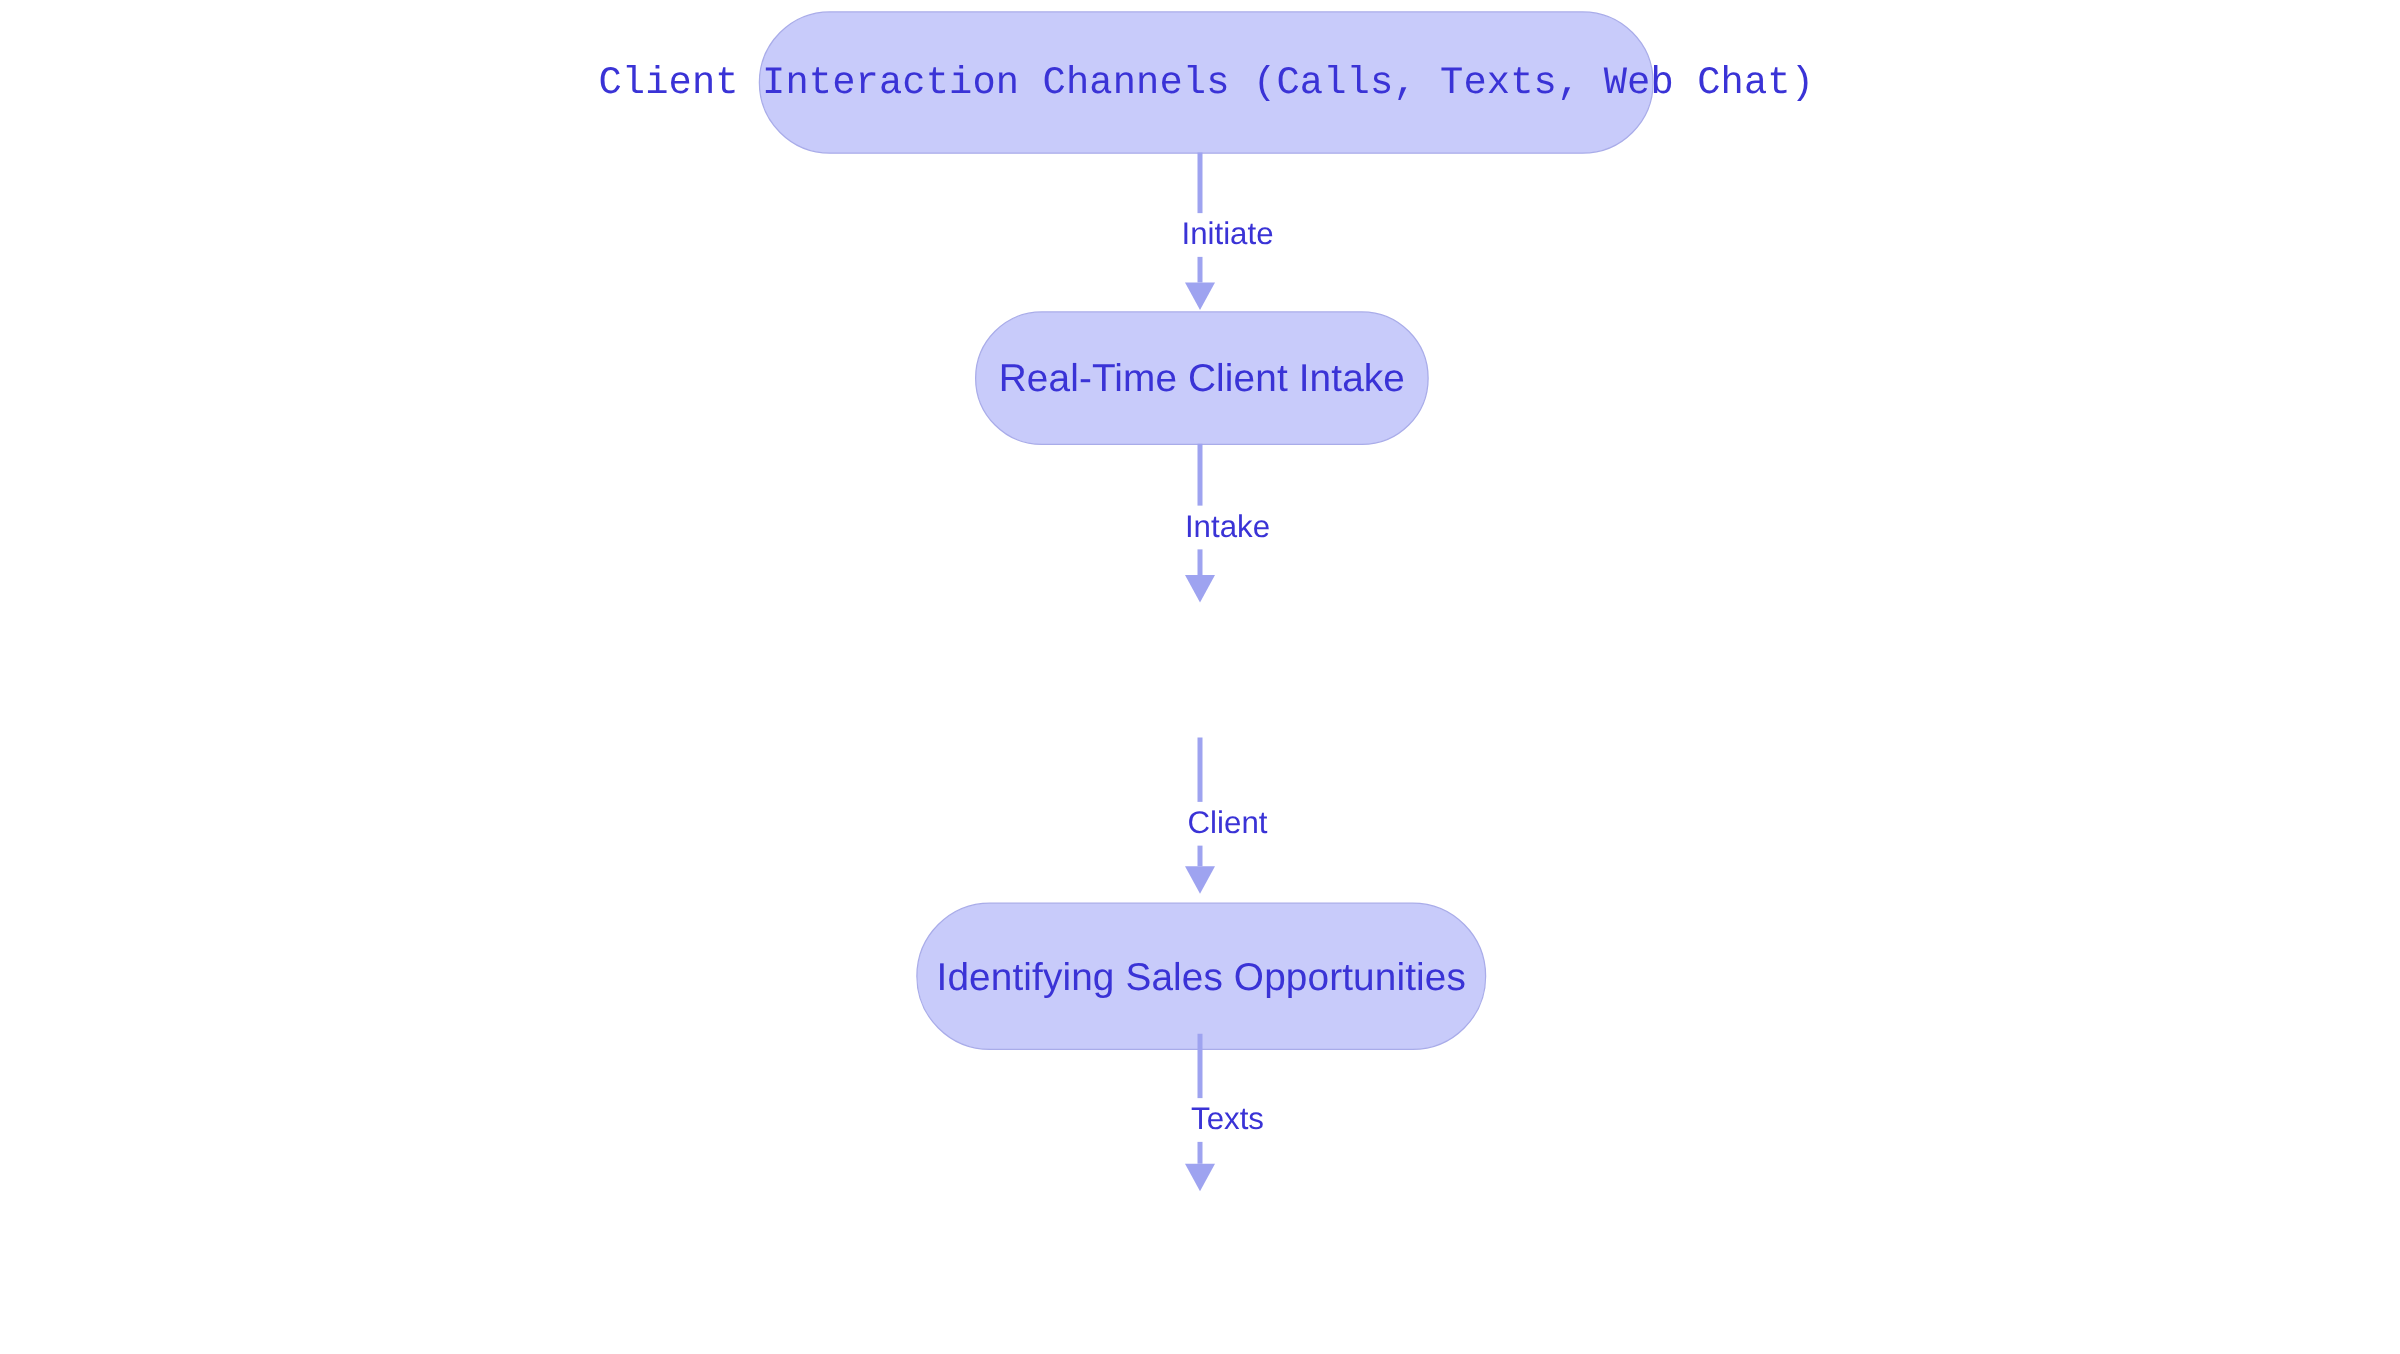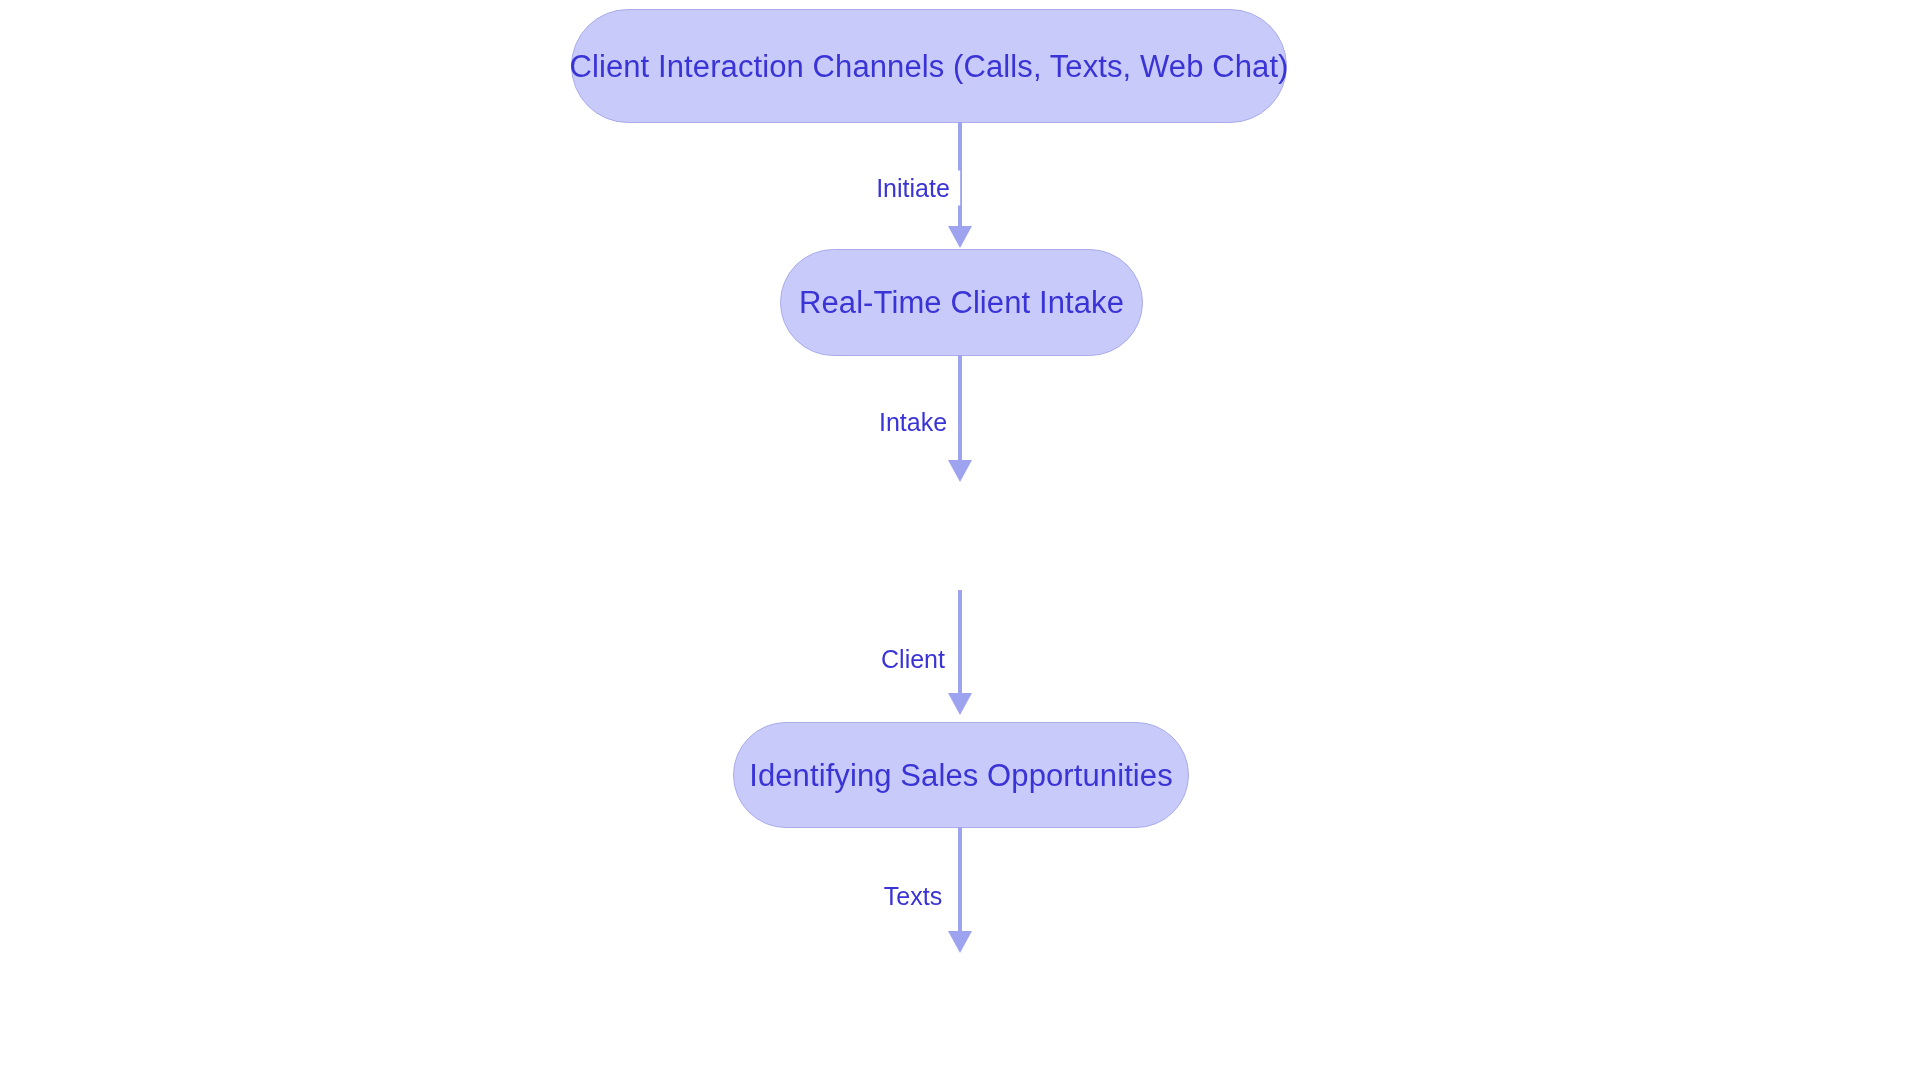--- a/index.html
+++ b/index.html
@@ -35,24 +35,24 @@
     color: #3a33d6;
     white-space: nowrap;
     letter-spacing: 0.1px;
   }
   .node-label {
     display: block;
     line-height: 1;
     padding: 0 2px;
   }
 
-  .node-1 { left: 571px;  top: 9px;    width: 716px; height: 114px; font-size: 31px; }
+  .node-1 { left: 607px;  top: 9px;    width: 716px; height: 114px; font-size: 31px; font-family: Liberation Mono, monospace; }
   .node-2 { left: 780px;  top: 249px;  width: 363px; height: 107px; font-size: 31px; }
   .node-3 { left: 800px;  top: 486px;  width: 323px; height: 105px; font-size: 31px; }
-  .node-4 { left: 733px;  top: 722px;  width: 456px; height: 106px; font-size: 31px; text-align: center; }
+  .node-4 { left: 733px;  top: 722px;  width: 456px; height: 118px; font-size: 31px; text-align: center; }
   .node-5 { left: 741px;  top: 958px;  width: 444px; height: 108px; font-size: 31px; }
 
   
   .connector {
     position: absolute;
     left: 960px;
     width: 4px;
     margin-left: -2px;
     background: #9ea3f0;
   }
@@ -73,21 +73,21 @@
     border-top: 22px solid #9ea3f0;
   }
   .arrow-1 { top: 226px; }
   .arrow-2 { top: 460px; }
   .arrow-3 { top: 693px; }
   .arrow-4 { top: 931px; }
 
   
   .edge-label {
     position: absolute;
-    left: 913px;
+    left: 982px;
     transform: translate(-50%, -50%);
     background: #ffffff;
     color: #3a33d6;
     font-size: 25px;
     line-height: 1;
     padding: 5px 10px;
     white-space: nowrap;
   }
   .elabel-1 { top: 188px; }
   .elabel-2 { top: 422px; }

